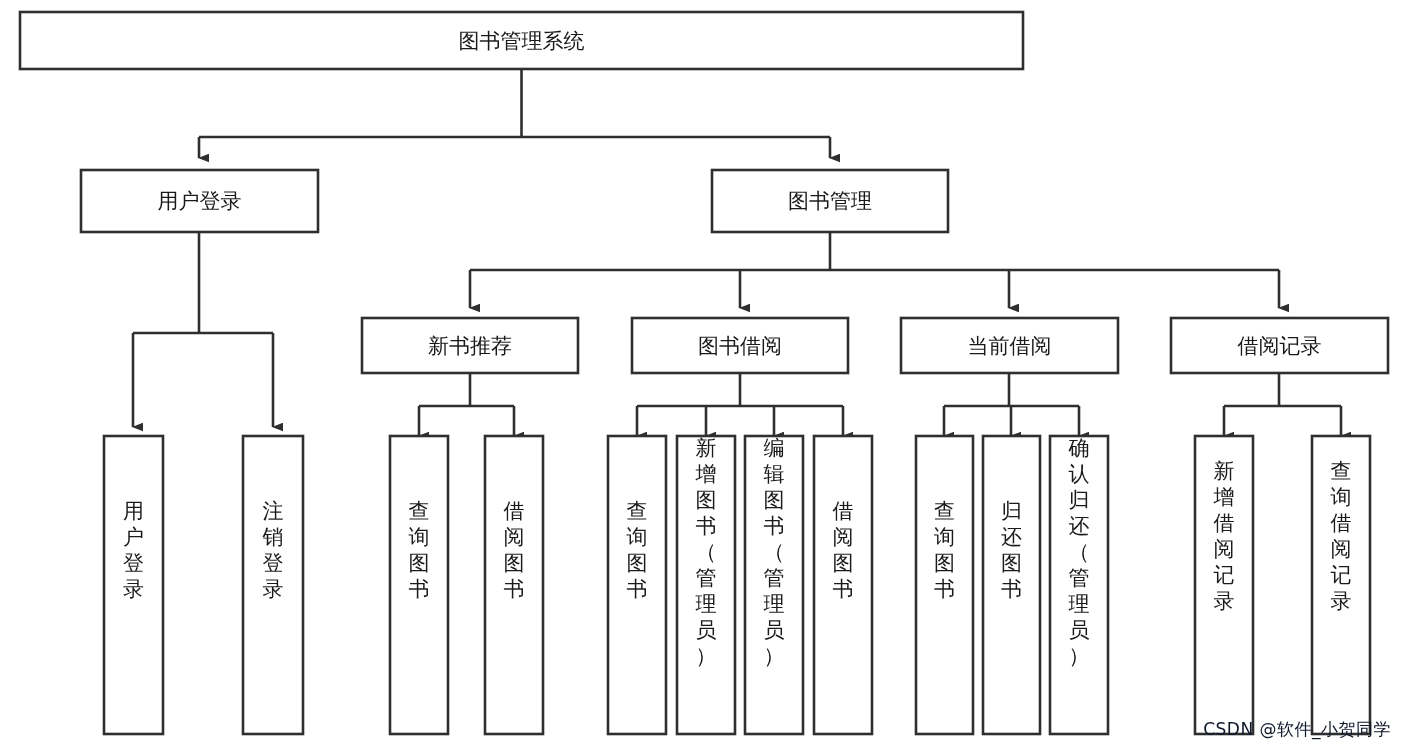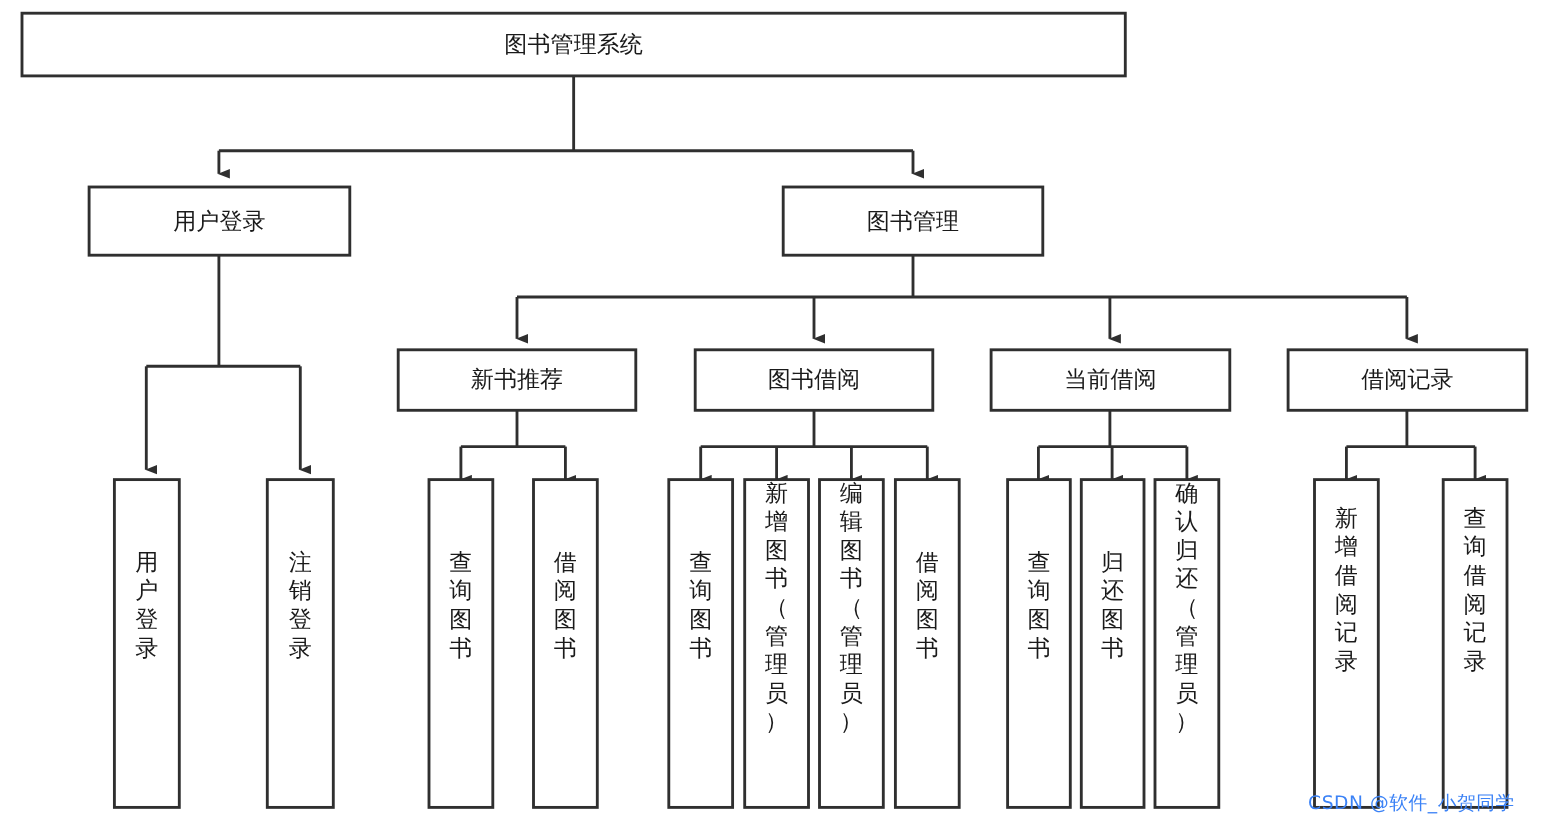--- a/index.html
+++ b/index.html
@@ -44,25 +44,25 @@
     stroke-width: 2.6;
     fill: none;
     stroke-linecap: butt;
   }
   .edge-arrow {
     fill: #2f2f2f;
     stroke: none;
   }
   .watermark {
     position: absolute;
-    right: 28px;
+    right: 14px;
     bottom: 6px;
     font-family: "DejaVu Sans", "Liberation Sans", sans-serif;
     font-size: 17px;
-    color: #3b82f6;
+    color: #0f172a;
     white-space: nowrap;
     letter-spacing: 0.5px;
   }
 </style>
 </head>
 <body>
 
 <svg id="diagram" viewBox="0 0 1405 747">
   <defs>
     <marker id="arrowhead" markerWidth="9" markerHeight="11" refX="4.5" refY="10" orient="auto" markerUnits="userSpaceOnUse">

